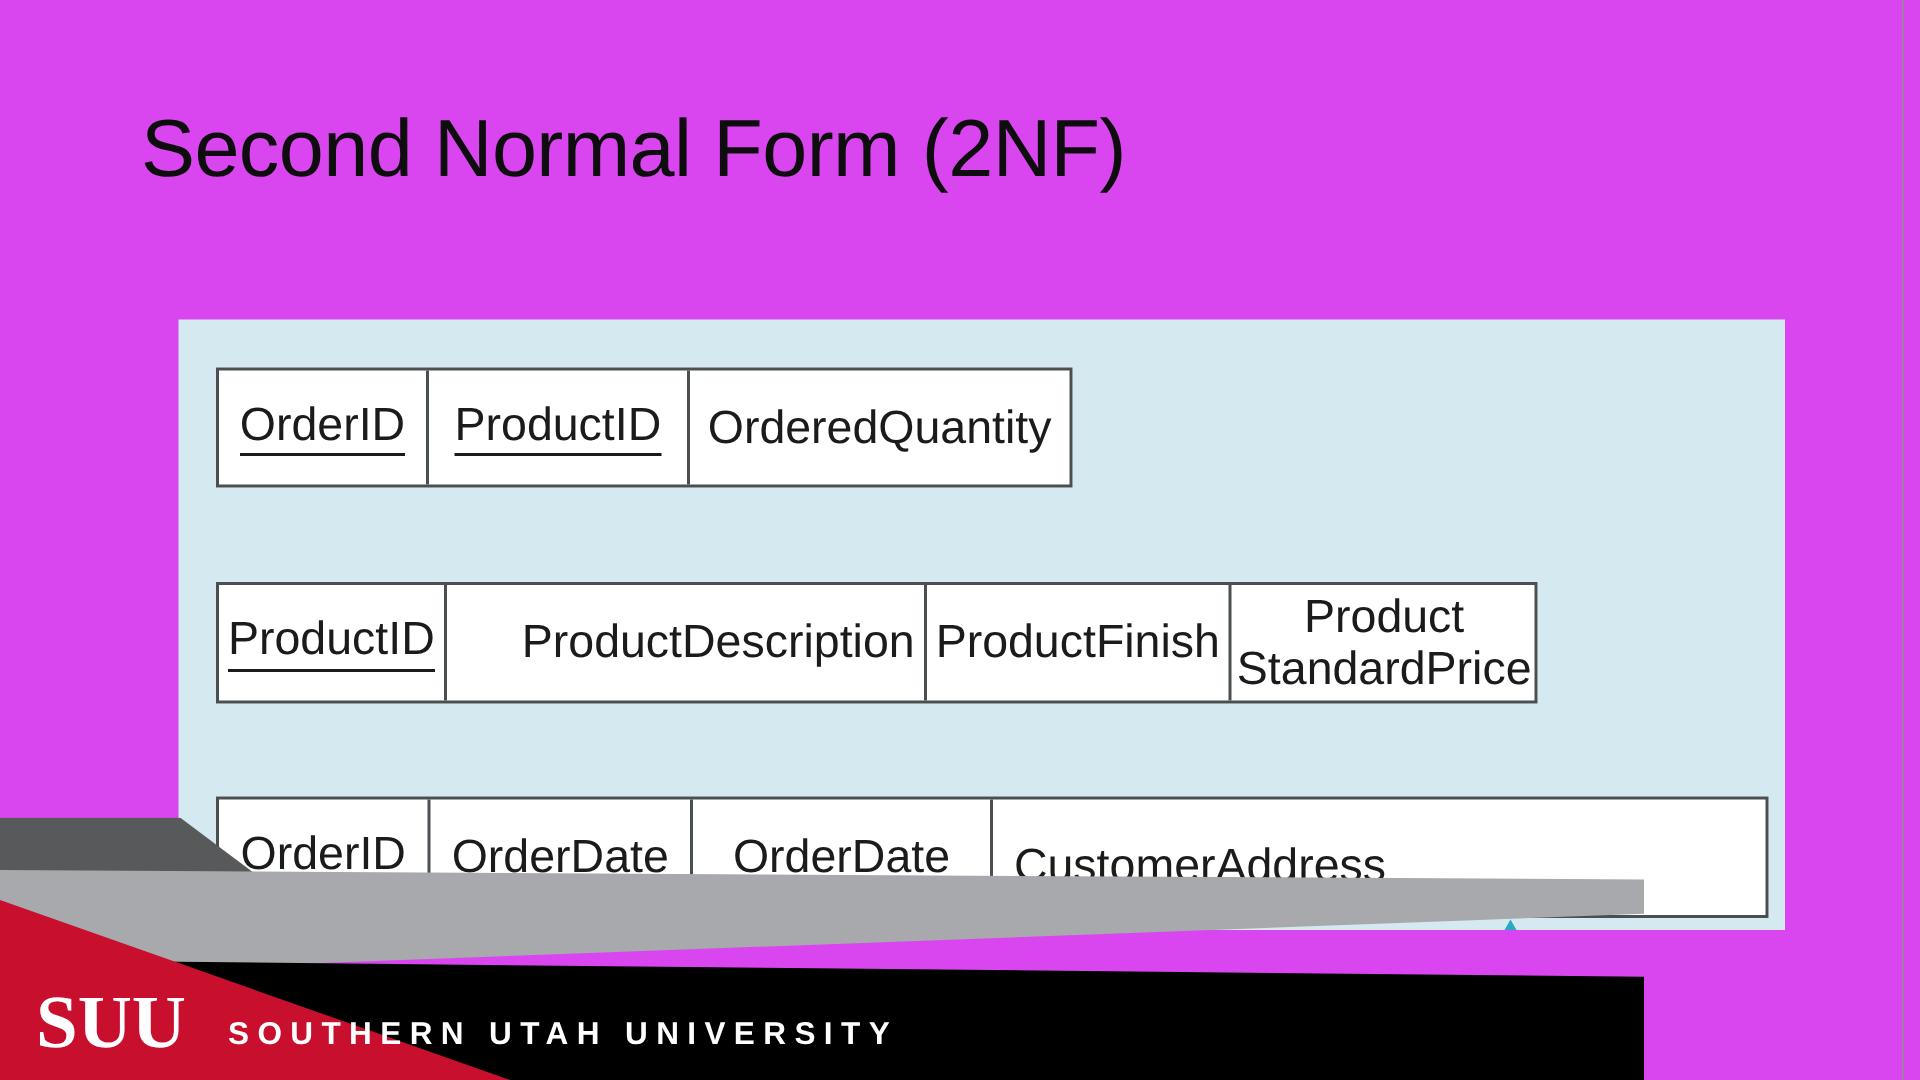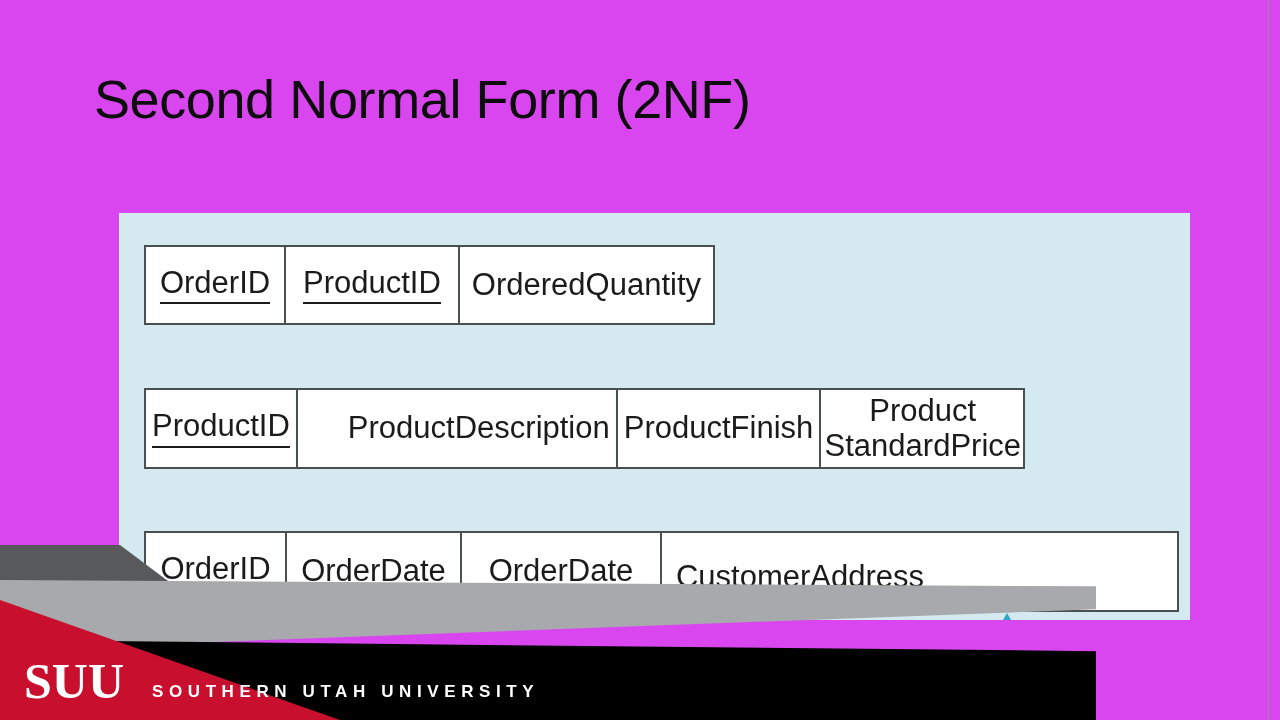--- a/index.html
+++ b/index.html
@@ -143,21 +143,21 @@
     font-weight: 700;
     color: #ffffff;
     letter-spacing: 0px;
     line-height: 1;
   }
   .suu-tagline {
     position: absolute;
     left: 152px;
     bottom: 20px;
     font-family: "Liberation Sans", sans-serif;
-    font-size: 17px;
+    font-size: 21px;
     font-weight: 700;
     color: #ffffff;
     letter-spacing: 5.6px;
     line-height: 1;
     white-space: nowrap;
   }
 </style>
 </head>
 <body>
 

